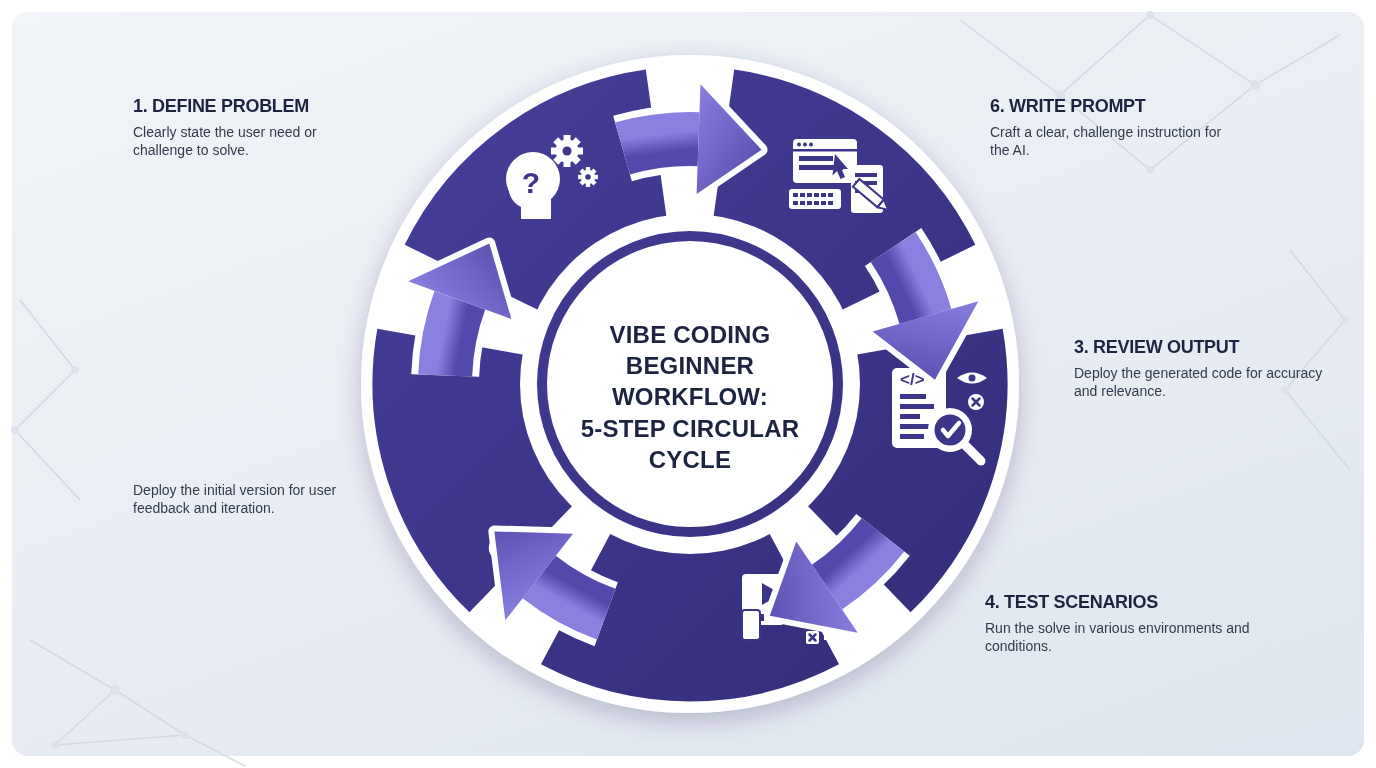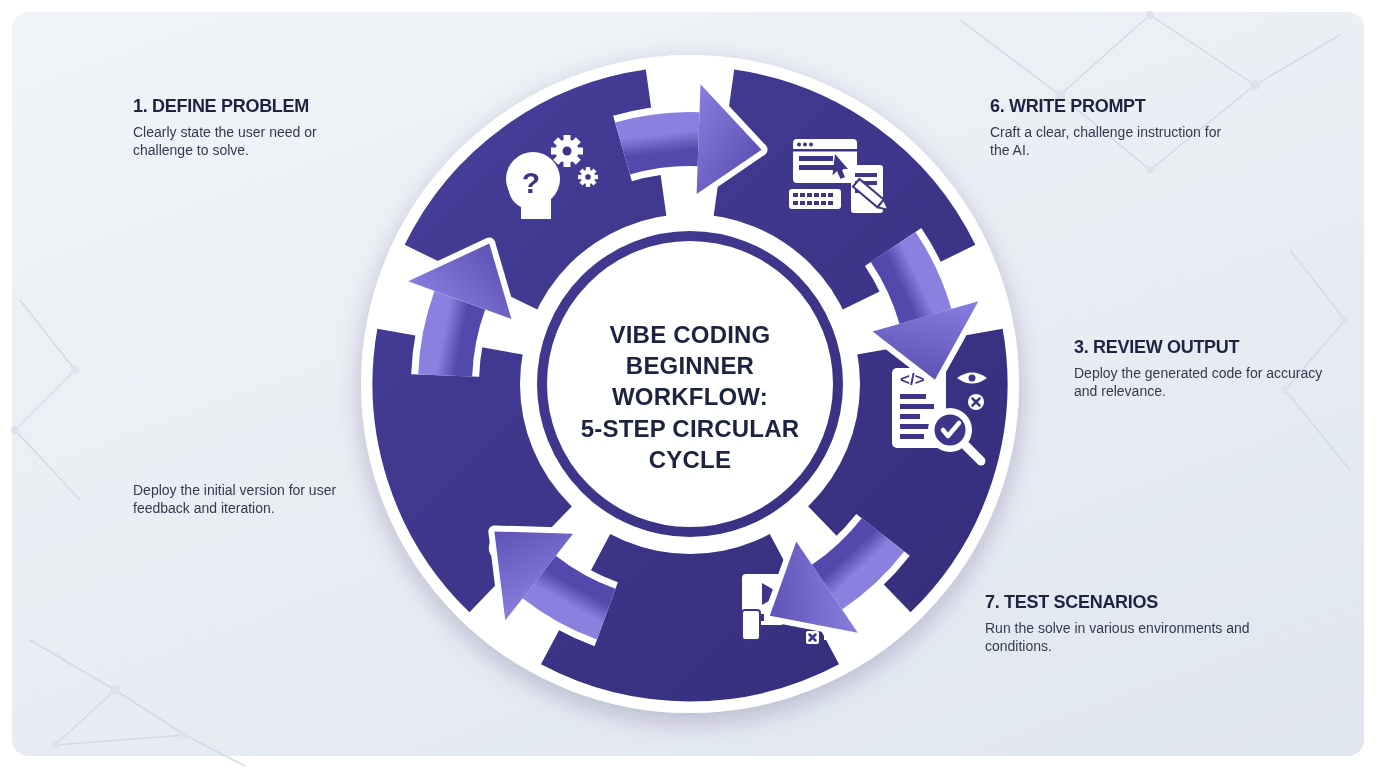--- a/index.html
+++ b/index.html
@@ -227,19 +227,19 @@
   </div>
   <div class="step s2">
     <h2 class="step-heading">6. WRITE PROMPT</h2>
     <p class="step-desc">Craft a clear, challenge instruction for the AI.</p>
   </div>
   <div class="step s3">
     <h2 class="step-heading">3. REVIEW OUTPUT</h2>
     <p class="step-desc">Deploy the generated code for accuracy and relevance.</p>
   </div>
   <div class="step s4">
-    <h2 class="step-heading">7. TEST SCENARIOS</h2>
+    <h2 class="step-heading">4. TEST SCENARIOS</h2>
     <p class="step-desc">Run the solve in various environments and conditions.</p>
   </div>
   <div class="step s5">
     <p class="step-desc">Deploy the initial version for user feedback and iteration.</p>
   </div>
 </div>
 
 </body></html>

